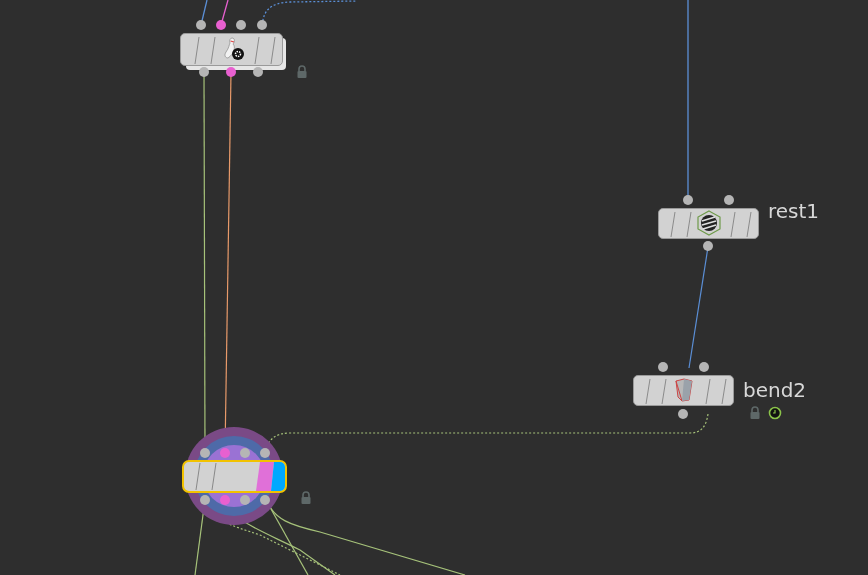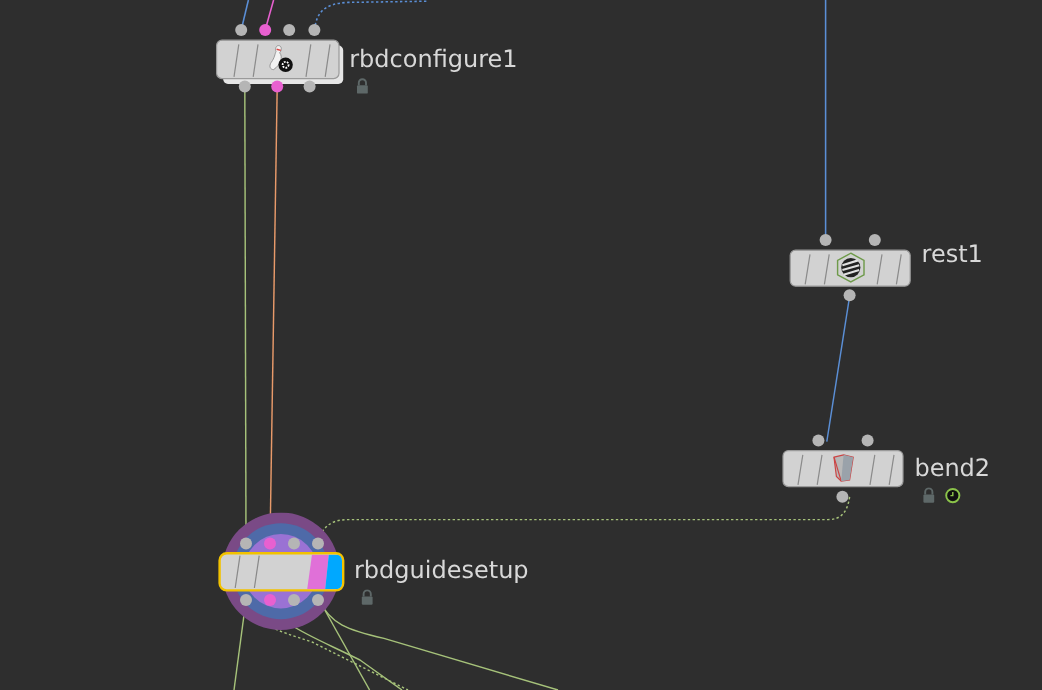--- a/index.html
+++ b/index.html
@@ -56,21 +56,20 @@
   </div>
   <svg style="position:absolute;left:42px;top:16px;" width="24" height="26" viewBox="0 0 24 26">
     <path d="M10 2 C13 2 13 6 11 8 C14 11 12 18 6 22 C3 22 2 19 4 16 C7 12 7 9 8 7 C7 5 8 2 10 2Z" fill="#f2f2f2" stroke="#888" stroke-width="0.7"></path>
     <path d="M8.5 5 L12 6" stroke="#d44" stroke-width="1.2"></path>
     <circle cx="16" cy="18" r="6" fill="#111"></circle>
     <circle cx="16" cy="18" r="2.5" fill="none" stroke="#fff" stroke-width="1.5" stroke-dasharray="1.5,1"></circle>
   </svg>
   <div class="port" style="left:19px;top:47px;"></div>
   <div class="port pink" style="left:46px;top:47px;"></div>
   <div class="port" style="left:73px;top:47px;"></div>
-  <div class="label" style="left:111px;top:17px;">rbdconfigure1</div>
   <svg class="lock" style="left:115px;top:45px;" viewBox="0 0 14 14">
     <path d="M4 6 V4 A3 3 0 0 1 10 4 V6" stroke="#5e6868" stroke-width="1.6" fill="none"></path>
     <rect x="2.5" y="6" width="9" height="7" rx="1" fill="#5e6868"></rect>
   </svg>
 </div>
 
 <div class="node" style="left:658px;top:195px;width:170px;height:58px;">
   <div class="port" style="left:25px;top:0;"></div>
   <div class="port" style="left:66px;top:0;"></div>
   <div class="node-body" style="left:0;top:13px;width:101px;height:31px;">
@@ -83,21 +82,21 @@
   </div>
   <svg style="position:absolute;left:38px;top:15px;" width="26" height="26" viewBox="0 0 26 26">
     <polygon points="13,1 24,7 24,19 13,25 2,19 2,7" fill="none" stroke="#6e9a4a" stroke-width="1.2"></polygon>
     <circle cx="13" cy="13" r="8" fill="#222"></circle>
     <path d="M6 11 L19 7 M6 15 L20 11 M7 19 L20 15" stroke="#e0e0e0" stroke-width="1.8"></path>
   </svg>
   <div class="port" style="left:45px;top:46px;"></div>
   <div class="label" style="left:110px;top:4px;">rest1</div>
 </div>
 
-<div class="node" style="left:652px;top:362px;width:180px;height:62px;">
+<div class="node" style="left:633px;top:362px;width:180px;height:62px;">
   <div class="port" style="left:25px;top:0;"></div>
   <div class="port" style="left:66px;top:0;"></div>
   <div class="node-body" style="left:0;top:13px;width:101px;height:31px;">
     <svg class="stripes" width="101" height="31">
         <line x1="12" y1="28" x2="16" y2="3"></line>
         <line x1="28" y1="28" x2="32" y2="3"></line>
         <line x1="72" y1="28" x2="76" y2="3"></line>
         <line x1="88" y1="28" x2="92" y2="3"></line>
       </svg>
   </div>
@@ -133,18 +132,17 @@
       <line x1="12" y1="28" x2="16" y2="1" stroke="#888"></line>
       <line x1="28" y1="28" x2="32" y2="1" stroke="#888"></line>
       <polygon points="76,0 90,0 87,29 72,29" fill="#e070d8"></polygon>
       <polygon points="90,0 101,0 101,29 87,29" fill="#00a8ff"></polygon>
     </svg>
   </div>
   <div class="port" style="left:18px;top:68px;"></div>
   <div class="port pink" style="left:38px;top:68px;"></div>
   <div class="port" style="left:58px;top:68px;"></div>
   <div class="port" style="left:78px;top:68px;"></div>
-  <div class="label" style="left:113px;top:36px;">rbdguidesetup</div>
   <svg class="lock" style="left:117px;top:64px;" viewBox="0 0 14 14">
     <path d="M4 6 V4 A3 3 0 0 1 10 4 V6" stroke="#5e6868" stroke-width="1.6" fill="none"></path>
     <rect x="2.5" y="6" width="9" height="7" rx="1" fill="#5e6868"></rect>
   </svg>
 </div>
 
 </body></html>

